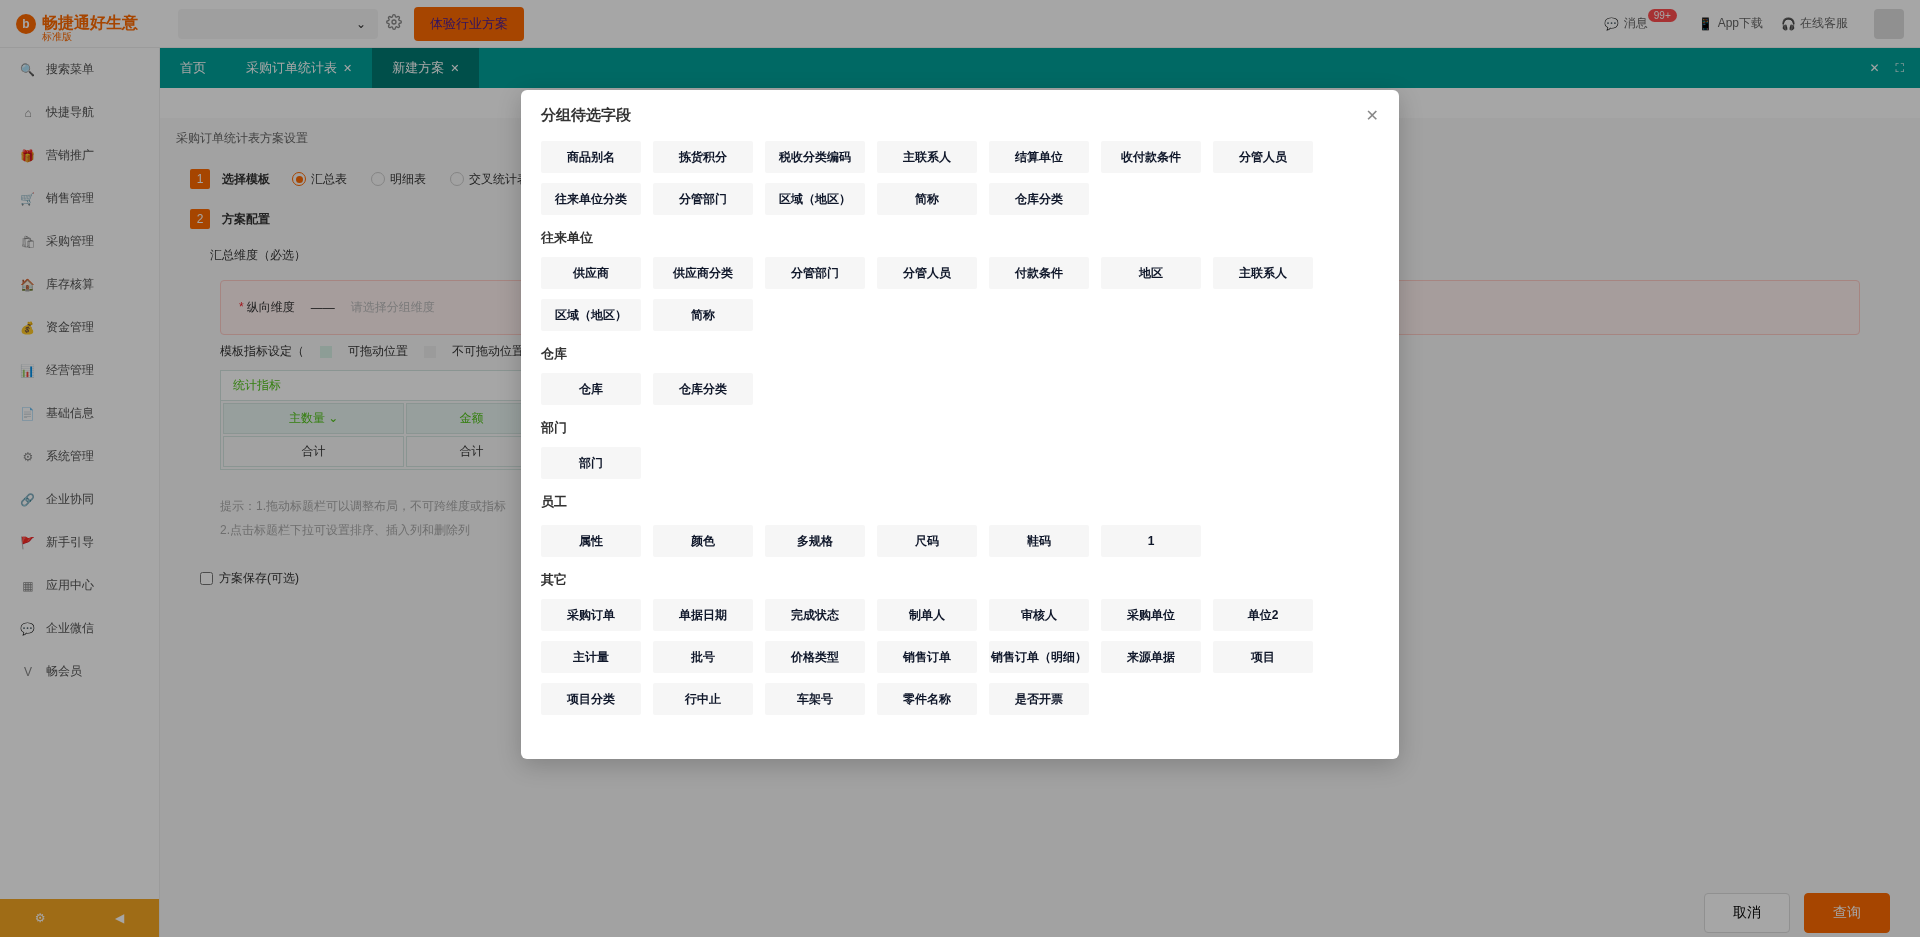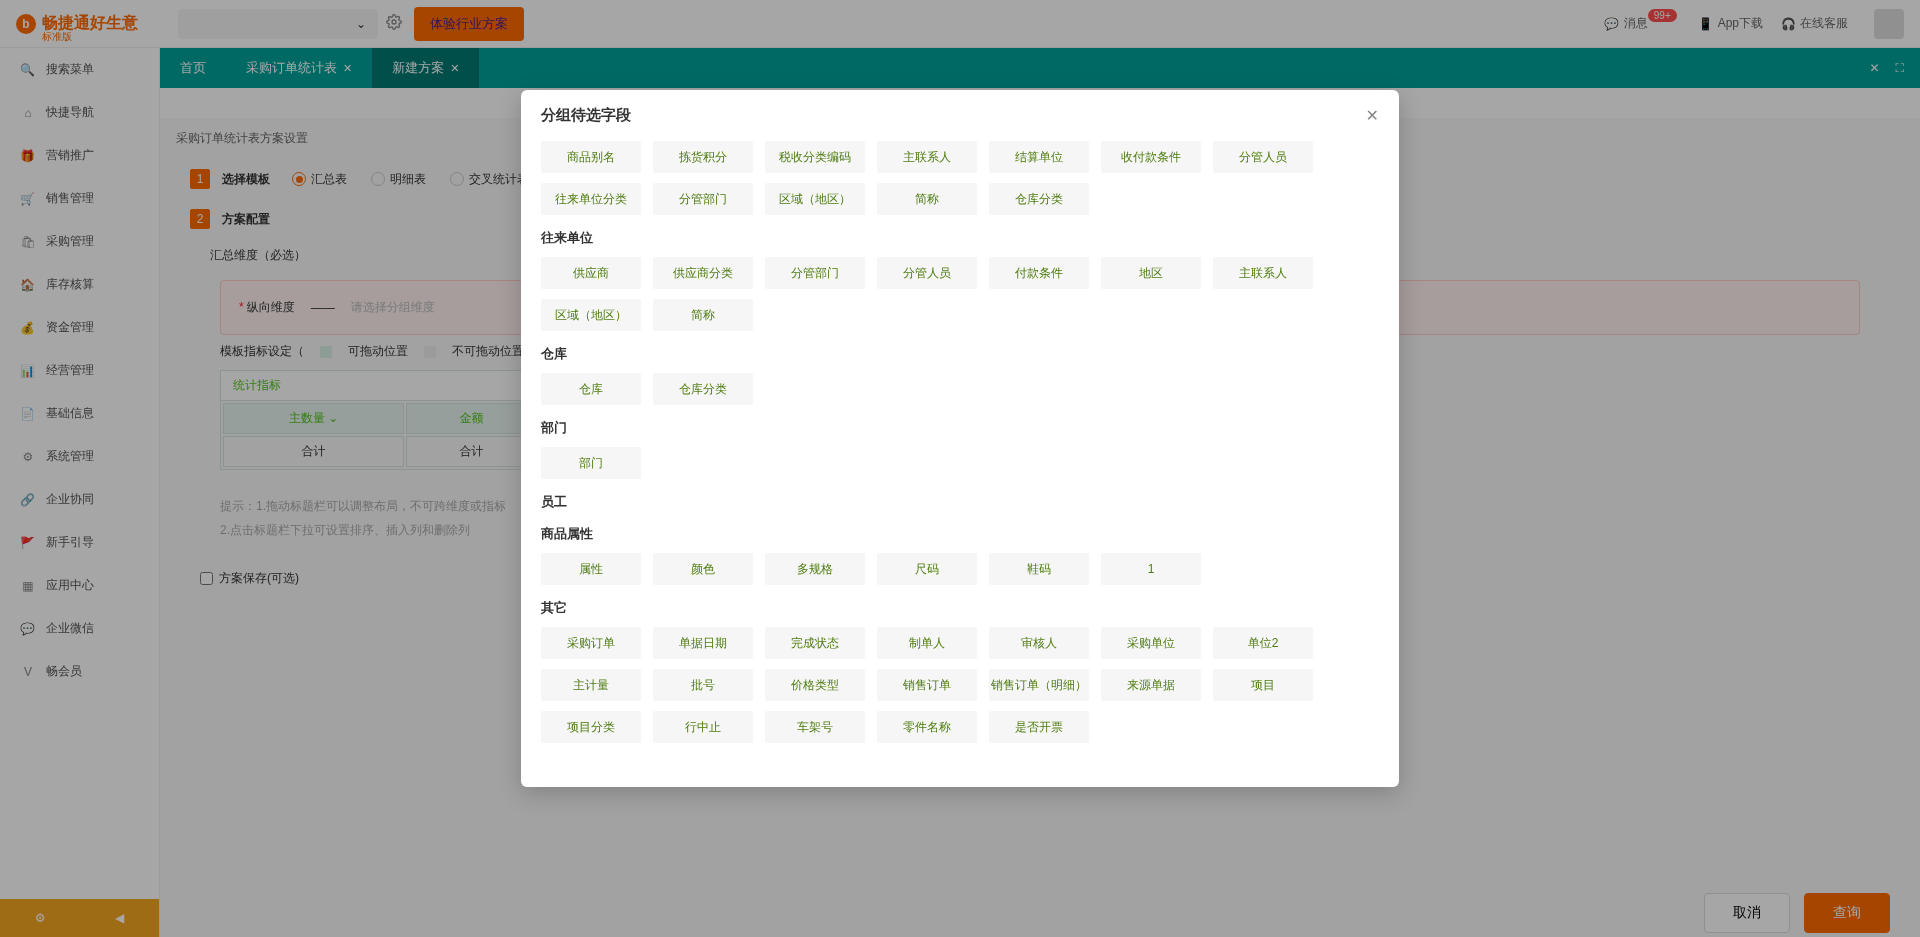--- a/index.html
+++ b/index.html
@@ -63,21 +63,21 @@
 
 .overlay { position: absolute; inset: 0; background: rgba(0,0,0,0.35); z-index: 100; }
 .modal { position: absolute; left: 50%; top: 90px; transform: translateX(-50%); width: 878px; background: #fff; border-radius: 6px; box-shadow: 0 6px 24px rgba(0,0,0,0.2); z-index: 101; display: flex; flex-direction: column; max-height: 750px; }
 .modal-header { padding: 16px 20px; display: flex; align-items: center; justify-content: space-between; }
 .modal-title { font-size: 15px; font-weight: 600; }
 .modal-close { font-size: 16px; color: #888; cursor: pointer; }
 .modal-body { flex: 1; overflow-y: auto; padding: 0 20px 12px 20px; position: relative; }
 .field-group { margin-bottom: 14px; }
 .field-group-title { font-size: 13px; font-weight: 600; margin: 10px 0 10px 0; color: #333; }
 .field-row { display: flex; flex-wrap: wrap; gap: 12px; }
-.field-chip { width: 100px; height: 32px; background: #f6f6f6; display: flex; align-items: center; justify-content: center; font-size: 12px; color: #4d7c0f; cursor: pointer; border-radius: 2px; }
+.field-chip { width: 100px; height: 32px; background: #f6f6f6; display: flex; align-items: center; justify-content: center; font-size: 12px; color: #0f172a; cursor: pointer; border-radius: 2px; font-weight: bold; }
 .modal-scroll-x { height: 12px; overflow-x: scroll; }
 .modal-scroll-x-inner { width: 2000px; height: 1px; }
 
 
 .modal-body::-webkit-scrollbar { width: 8px; }
 .modal-body::-webkit-scrollbar-thumb { background: #ccc; border-radius: 4px; }
 
 svg { width: 16px; height: 16px; }
 </style>
 </head>
@@ -333,21 +333,20 @@
       <div class="field-group">
         <div class="field-group-title">部门</div>
         <div class="field-row">
           <div class="field-chip">部门</div>
         </div>
       </div>
       <div class="field-group">
         <div class="field-group-title">员工</div>
       </div>
       <div class="field-group">
-        <div class="field-group-title">商品属性</div>
         <div class="field-row">
           <div class="field-chip">属性</div>
           <div class="field-chip">颜色</div>
           <div class="field-chip">多规格</div>
           <div class="field-chip">尺码</div>
           <div class="field-chip">鞋码</div>
           <div class="field-chip">1</div>
         </div>
       </div>
       <div class="field-group">

